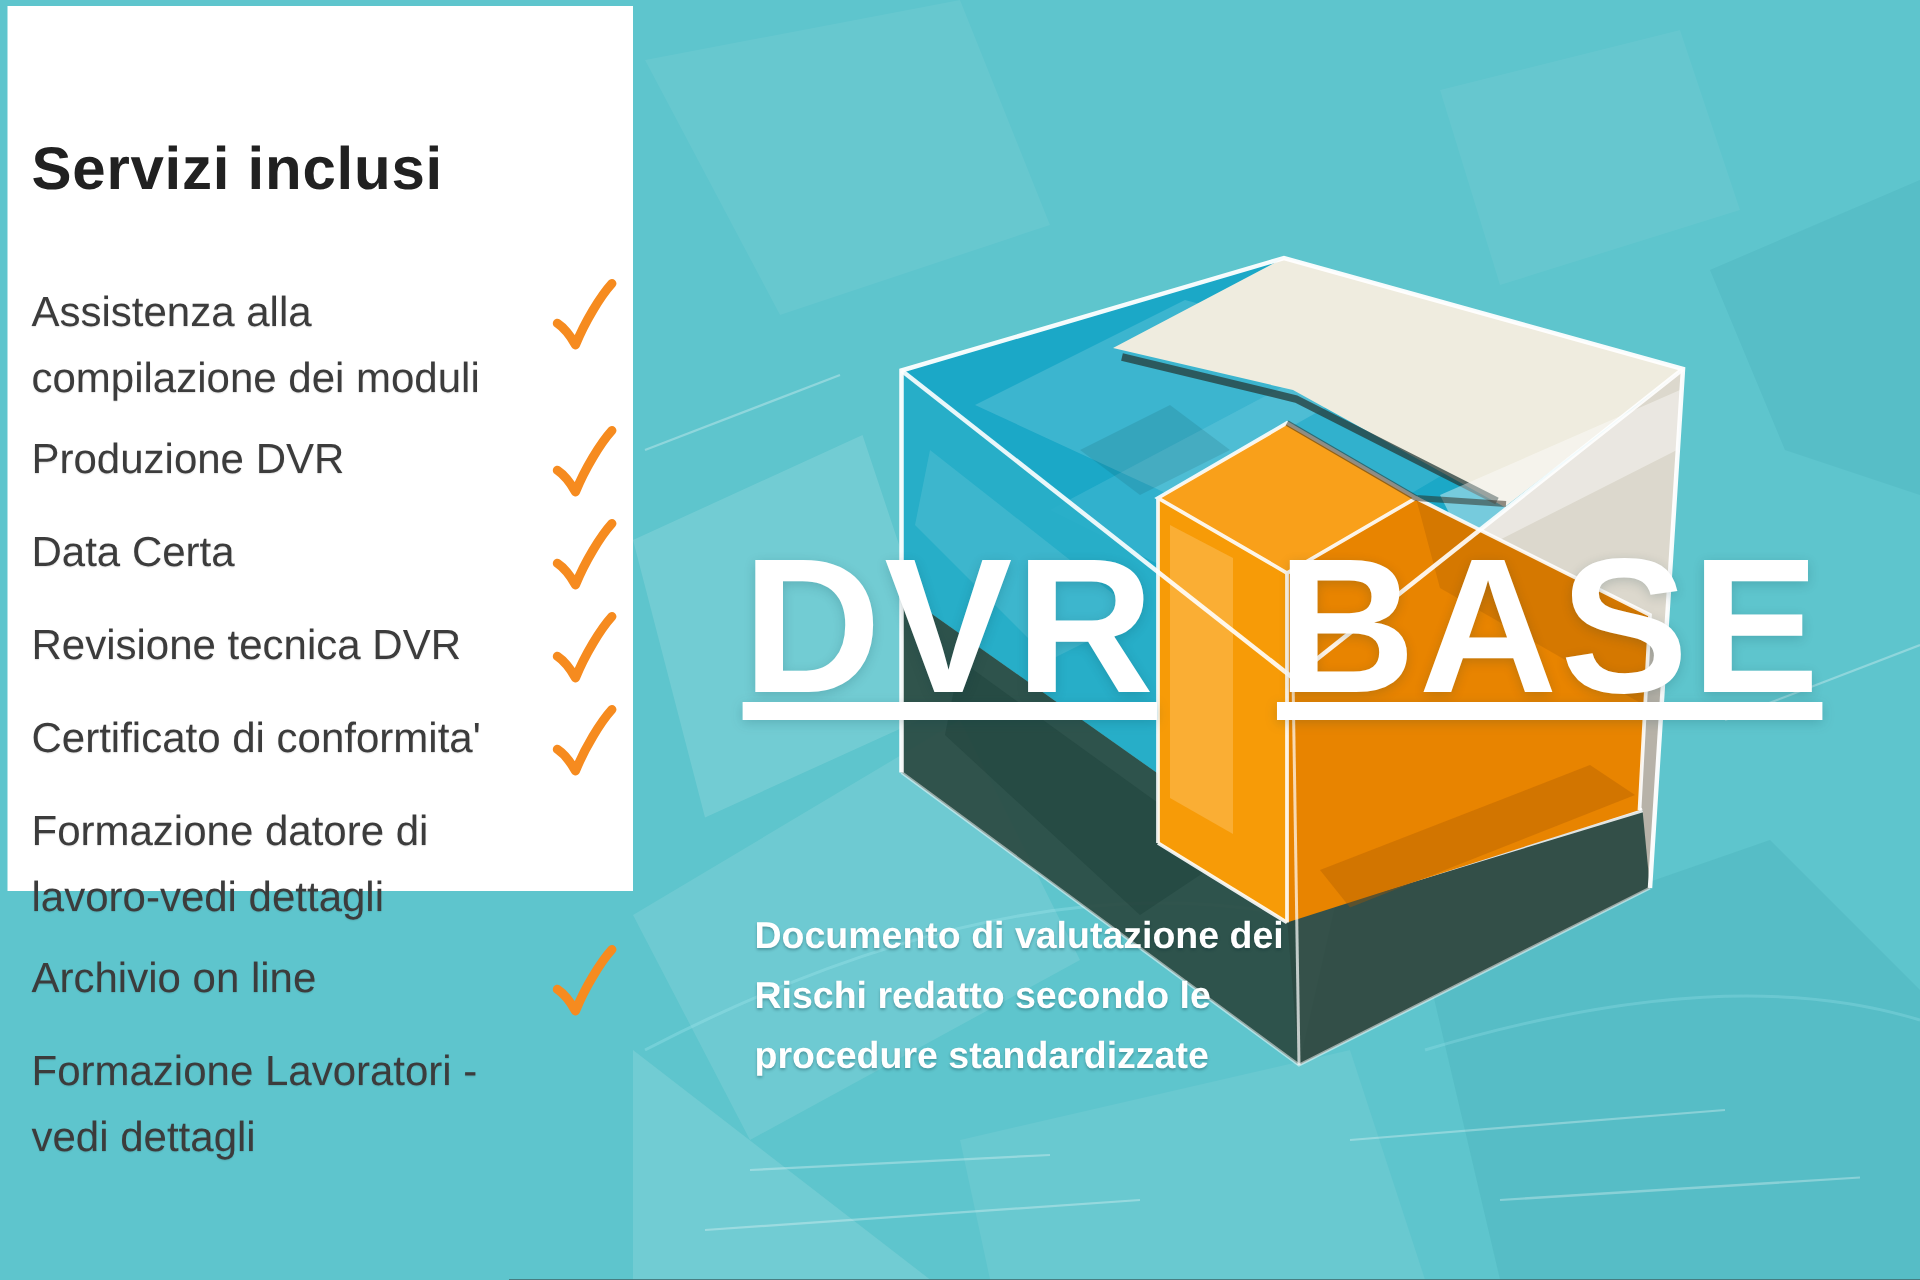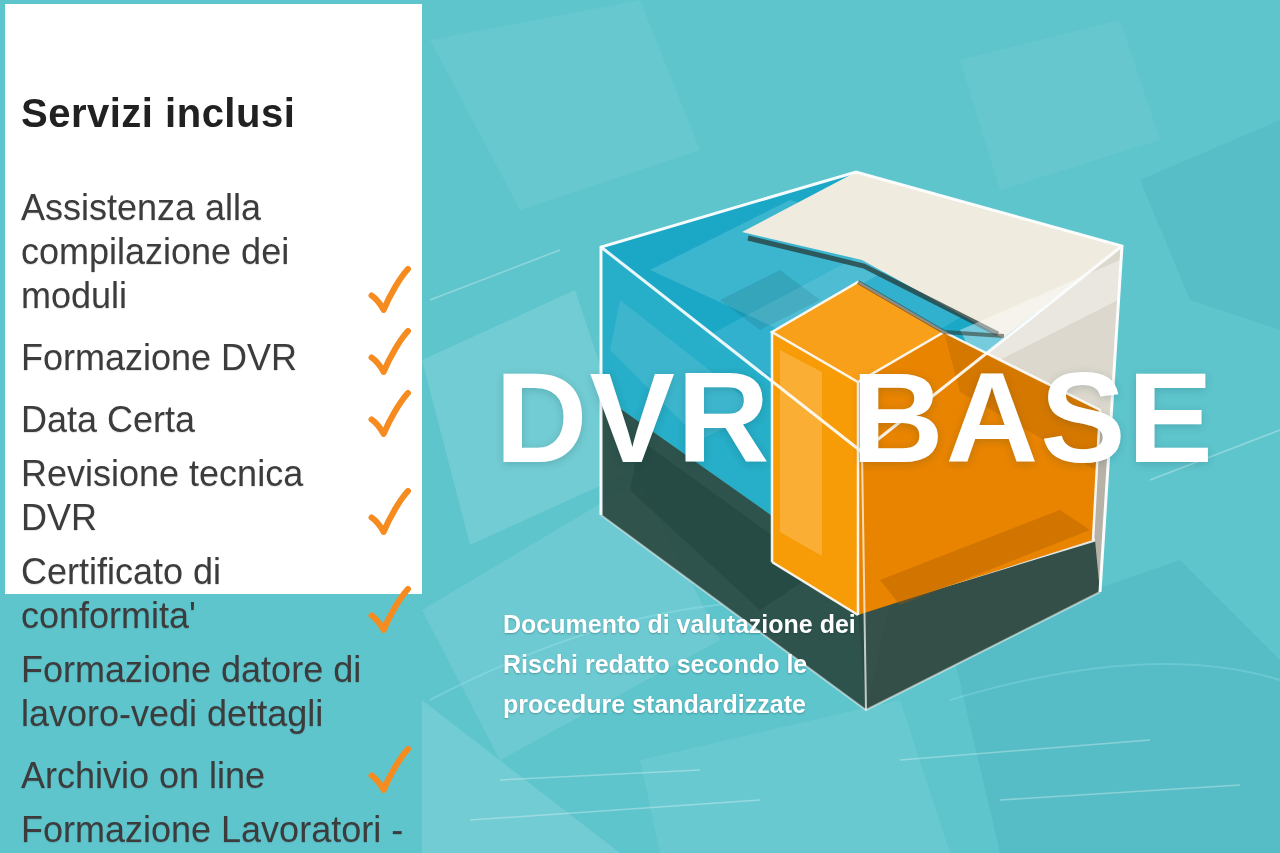--- a/index.html
+++ b/index.html
@@ -13,31 +13,32 @@
     position:absolute;left:5px;top:4px;width:417px;height:590px;
     background:var(--panel_bg,#ffffff);
     box-sizing:border-box;padding:86px 10px 0 16px;
   }
   .panel h1{
     margin:0;font-size:40px;line-height:46px;font-weight:bold;
     color:var(--heading_color,#212121);letter-spacing:.5px;
   }
   .svc-list{margin-top:50px;}
   .svc-item{
-    display:flex;align-items:flex-end;
-    font-size:36px;line-height:44px;color:var(--text_color,#3c3c3c);
+    display:flex;align-items:flex-start;
+    font-size:28px;line-height:44px;color:var(--text_color,#3c3c3c);
     margin-bottom:10px;
   }
   .svc-label{flex:1 1 auto;padding-right:6px;white-space:pre-line;text-shadow:0 1px 1px rgba(0,0,0,.12);}
   .check{width:46px;height:50px;flex:0 0 auto;margin-bottom:2px;color:var(--check_color,#f68b1f);}
   .hero-title{
     position:absolute;left:445px;top:354px;width:820px;
     text-align:center;font-size:128px;line-height:1;font-weight:bold;
     color:var(--hero_text_color,#ffffff);letter-spacing:2px;
     text-shadow:0 2px 8px rgba(0,50,60,.18);
+    text-decoration:underline;
   }
   .hero-title .gap{display:inline-block;width:80px;}
   .hero-subtitle{
     position:absolute;left:503px;top:604px;width:420px;
     font-size:25px;line-height:40px;font-weight:bold;
     color:var(--hero_text_color,#ffffff);white-space:pre-line;
     text-shadow:0 1px 2px rgba(0,40,50,.3);
   }
 </style>
 </head>
@@ -129,21 +130,21 @@
     <h1>Servizi inclusi</h1>
     <div class="svc-list" id="svc-list">
         <div class="svc-item">
       <span class="svc-label">Assistenza alla
 compilazione dei moduli</span>
       <svg class="check" viewBox="0 0 60 66">
         <path d="M7 39 C13 43 19 51 23 58 C31 38 45 15 55 4" fill="none" stroke="currentColor" stroke-width="8" stroke-linecap="round" stroke-linejoin="round"></path>
       </svg>
     </div>
         <div class="svc-item">
-      <span class="svc-label">Formazione DVR</span>
+      <span class="svc-label">Produzione DVR</span>
       <svg class="check" viewBox="0 0 60 66">
         <path d="M7 39 C13 43 19 51 23 58 C31 38 45 15 55 4" fill="none" stroke="currentColor" stroke-width="8" stroke-linecap="round" stroke-linejoin="round"></path>
       </svg>
     </div>
         <div class="svc-item">
       <span class="svc-label">Data Certa</span>
       <svg class="check" viewBox="0 0 60 66">
         <path d="M7 39 C13 43 19 51 23 58 C31 38 45 15 55 4" fill="none" stroke="currentColor" stroke-width="8" stroke-linecap="round" stroke-linejoin="round"></path>
       </svg>
     </div>

